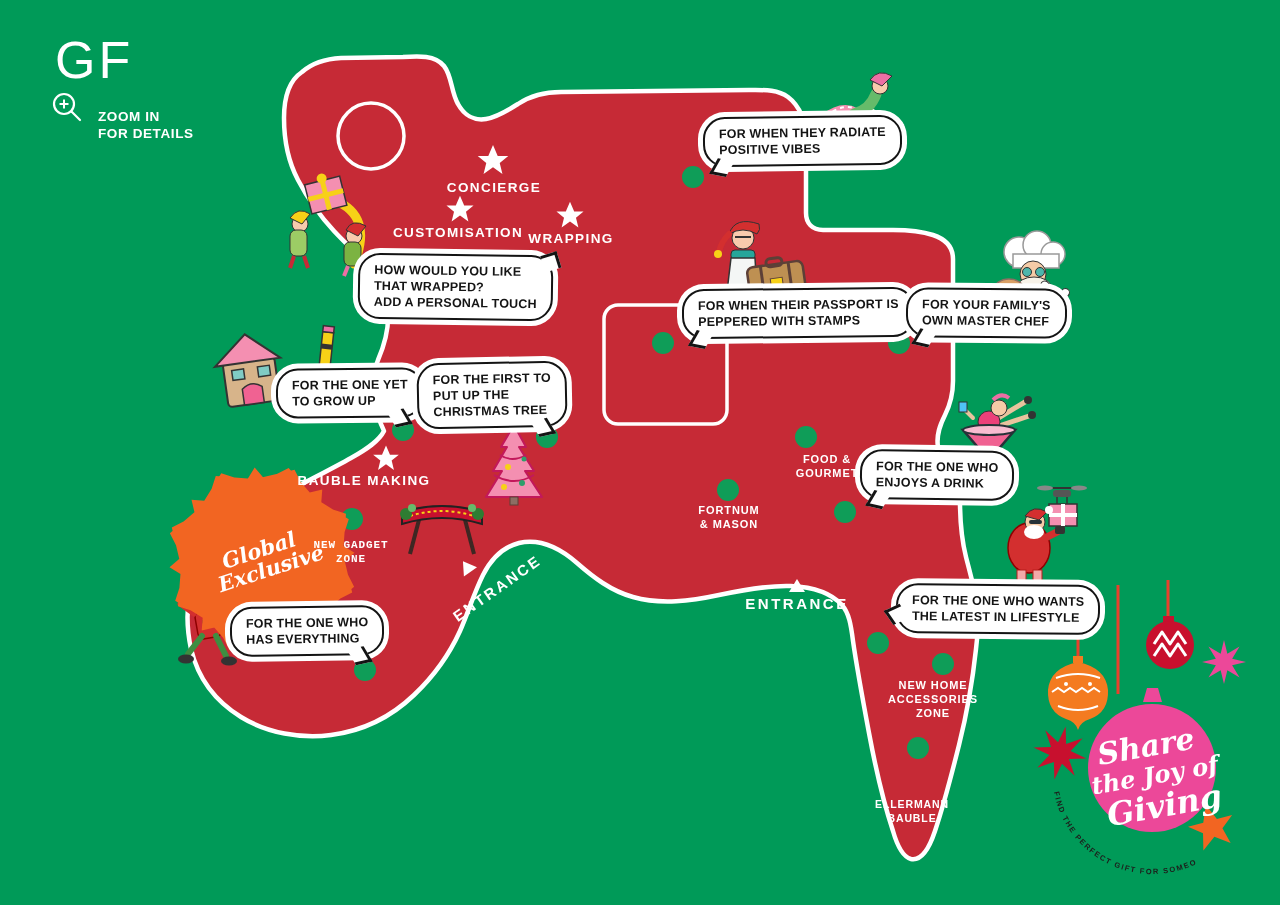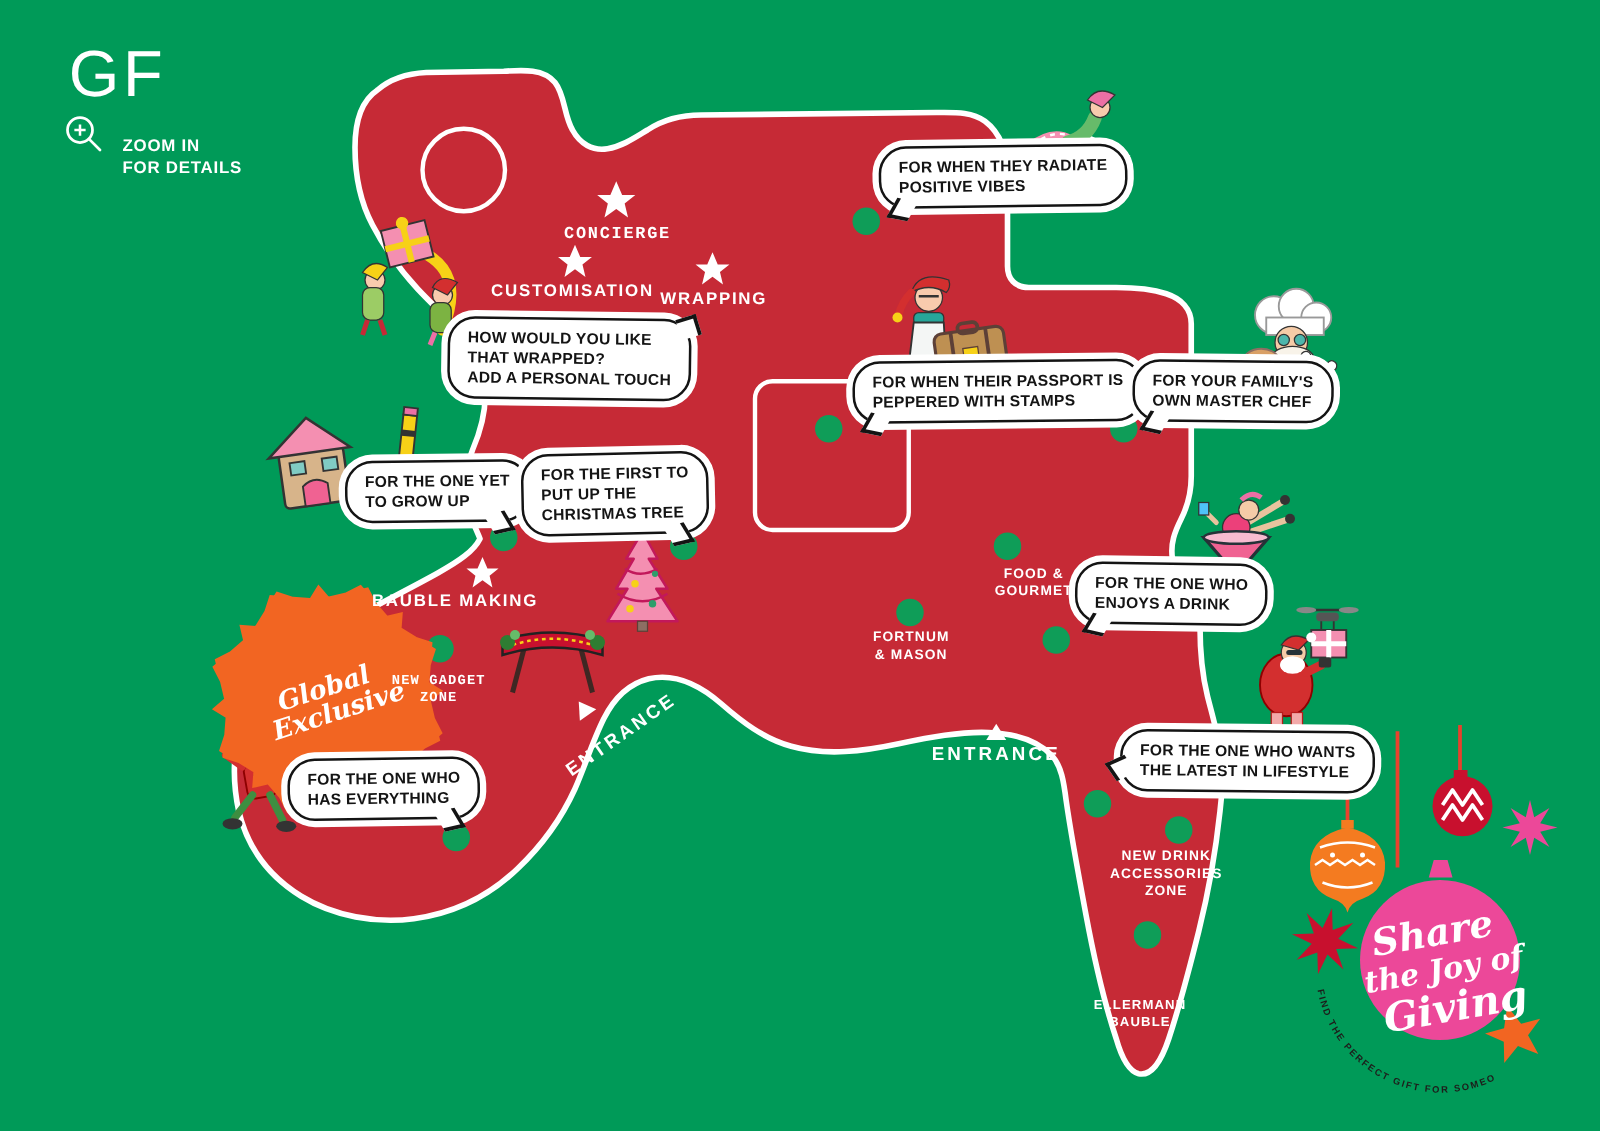--- a/index.html
+++ b/index.html
@@ -307,39 +307,39 @@
       <line x1="14" y1="9.5" x2="14" y2="18.5" stroke="#fff" stroke-width="2"></line>
       <line x1="9.5" y1="14" x2="18.5" y2="14" stroke="#fff" stroke-width="2"></line>
       <line x1="21.5" y1="21.5" x2="30" y2="30" stroke="#fff" stroke-width="2.2" stroke-linecap="round"></line>
     </svg>
   </div>
   <div class="abs zoom-hint" style="left:98px;top:93px;margin-top:15px;">
     <div>ZOOM IN</div>
     <div>FOR DETAILS</div>
   </div>
 
-  <div class="servicelabel" style="left:494px;top:180px;font-family:Liberation Mono, monospace;">CONCIERGE</div>
+  <div class="servicelabel" style="left:494px;top:180px;">CONCIERGE</div>
   <div class="servicelabel" style="left:458px;top:225px;">CUSTOMISATION</div>
   <div class="servicelabel" style="left:571px;top:231px;text-align:center;">WRAPPING</div>
   <div class="servicelabel" style="left:364px;top:473px;">BAUBLE MAKING</div>
 
   <div class="maplabel" style="left:807px;top:452px;margin-left:20px;">
     <div>FOOD &amp;</div>
     <div>GOURMET</div>
   </div>
   <div class="maplabel" style="left:729px;top:503px;">
     <div>FORTNUM</div>
     <div>&amp; MASON</div>
   </div>
   <div class="maplabel" style="left:351px;top:538px;font-family:Liberation Mono, monospace;">
     <div>NEW GADGET</div>
     <div>ZONE</div>
   </div>
   <div class="maplabel" style="left:933px;top:678px;">
-    <div>NEW DRINK</div>
+    <div>NEW HOME</div>
     <div>ACCESSORIES</div>
     <div>ZONE</div>
   </div>
   <div class="maplabel" style="left:912px;top:763px;font-size:10.5px;margin-top:34px;">
     <div>ELLERMANN</div>
     <div>BAUBLE</div>
   </div>
 
   <div class="entrance" style="left:497px;top:588px;transform:translate(-50%,-50%) rotate(-35deg);">ENTRANCE</div>
   <div class="entrance" style="left:797px;top:595px;transform:translateX(-50%);">ENTRANCE</div>

